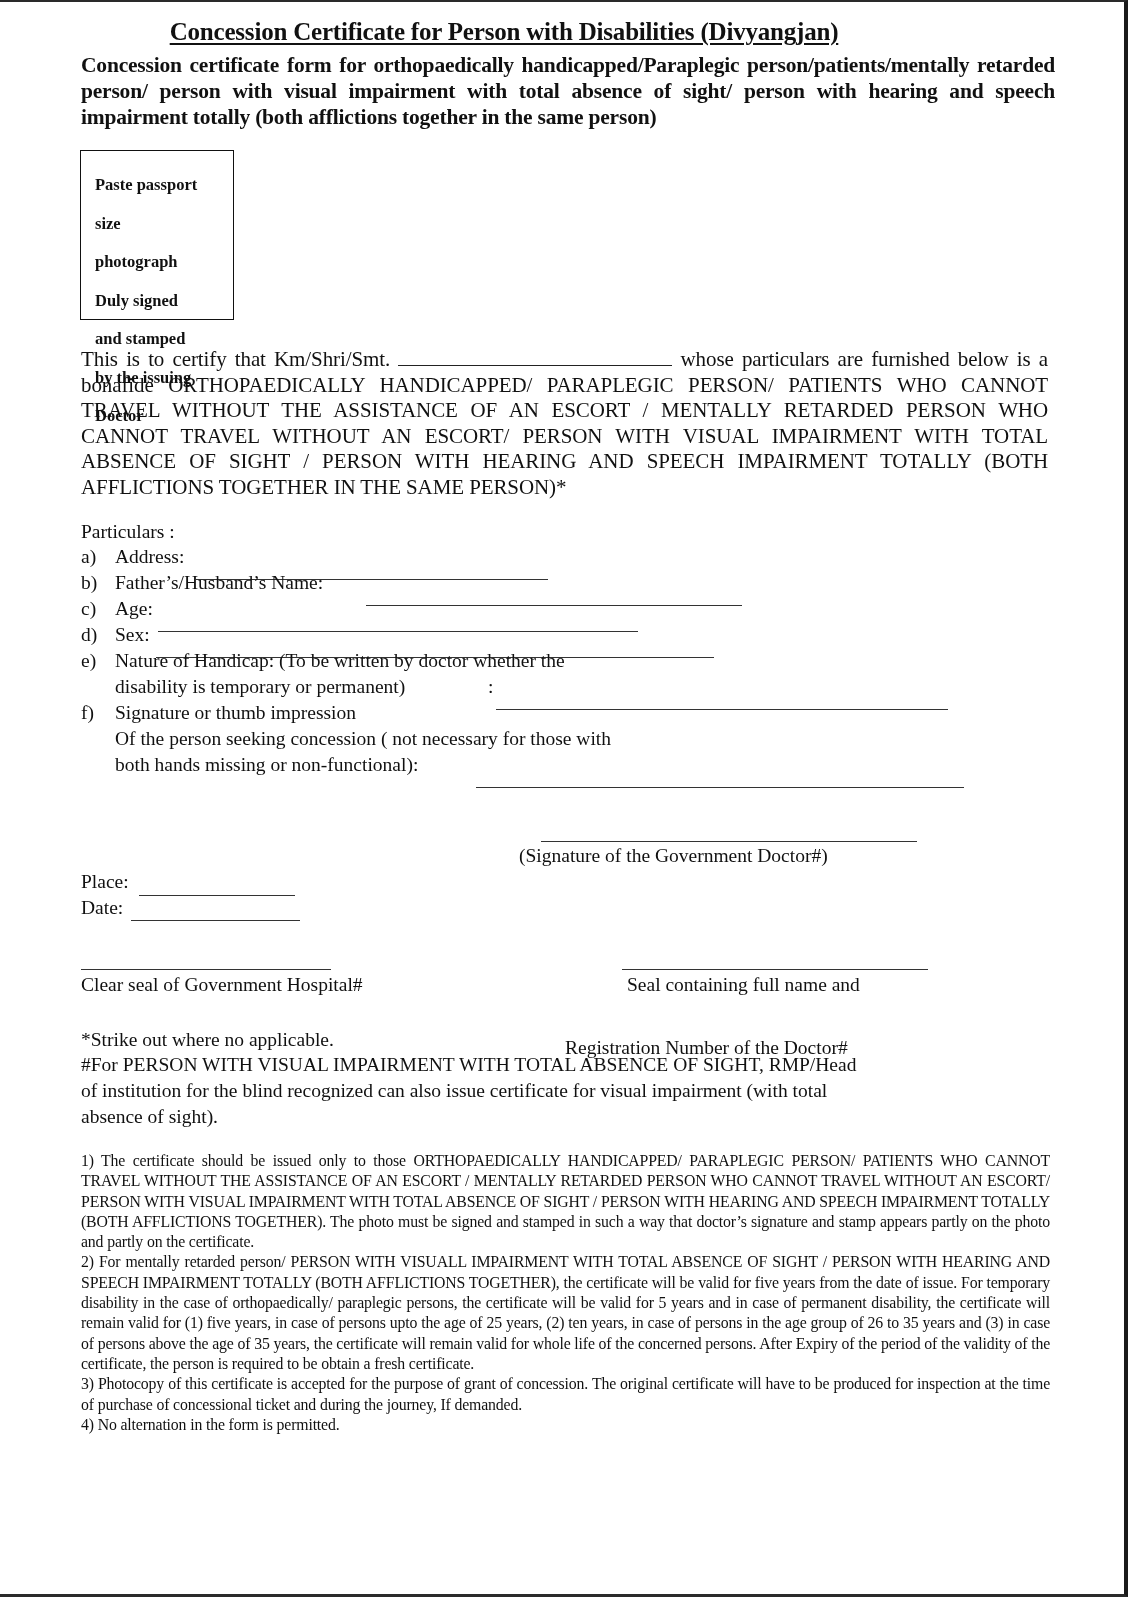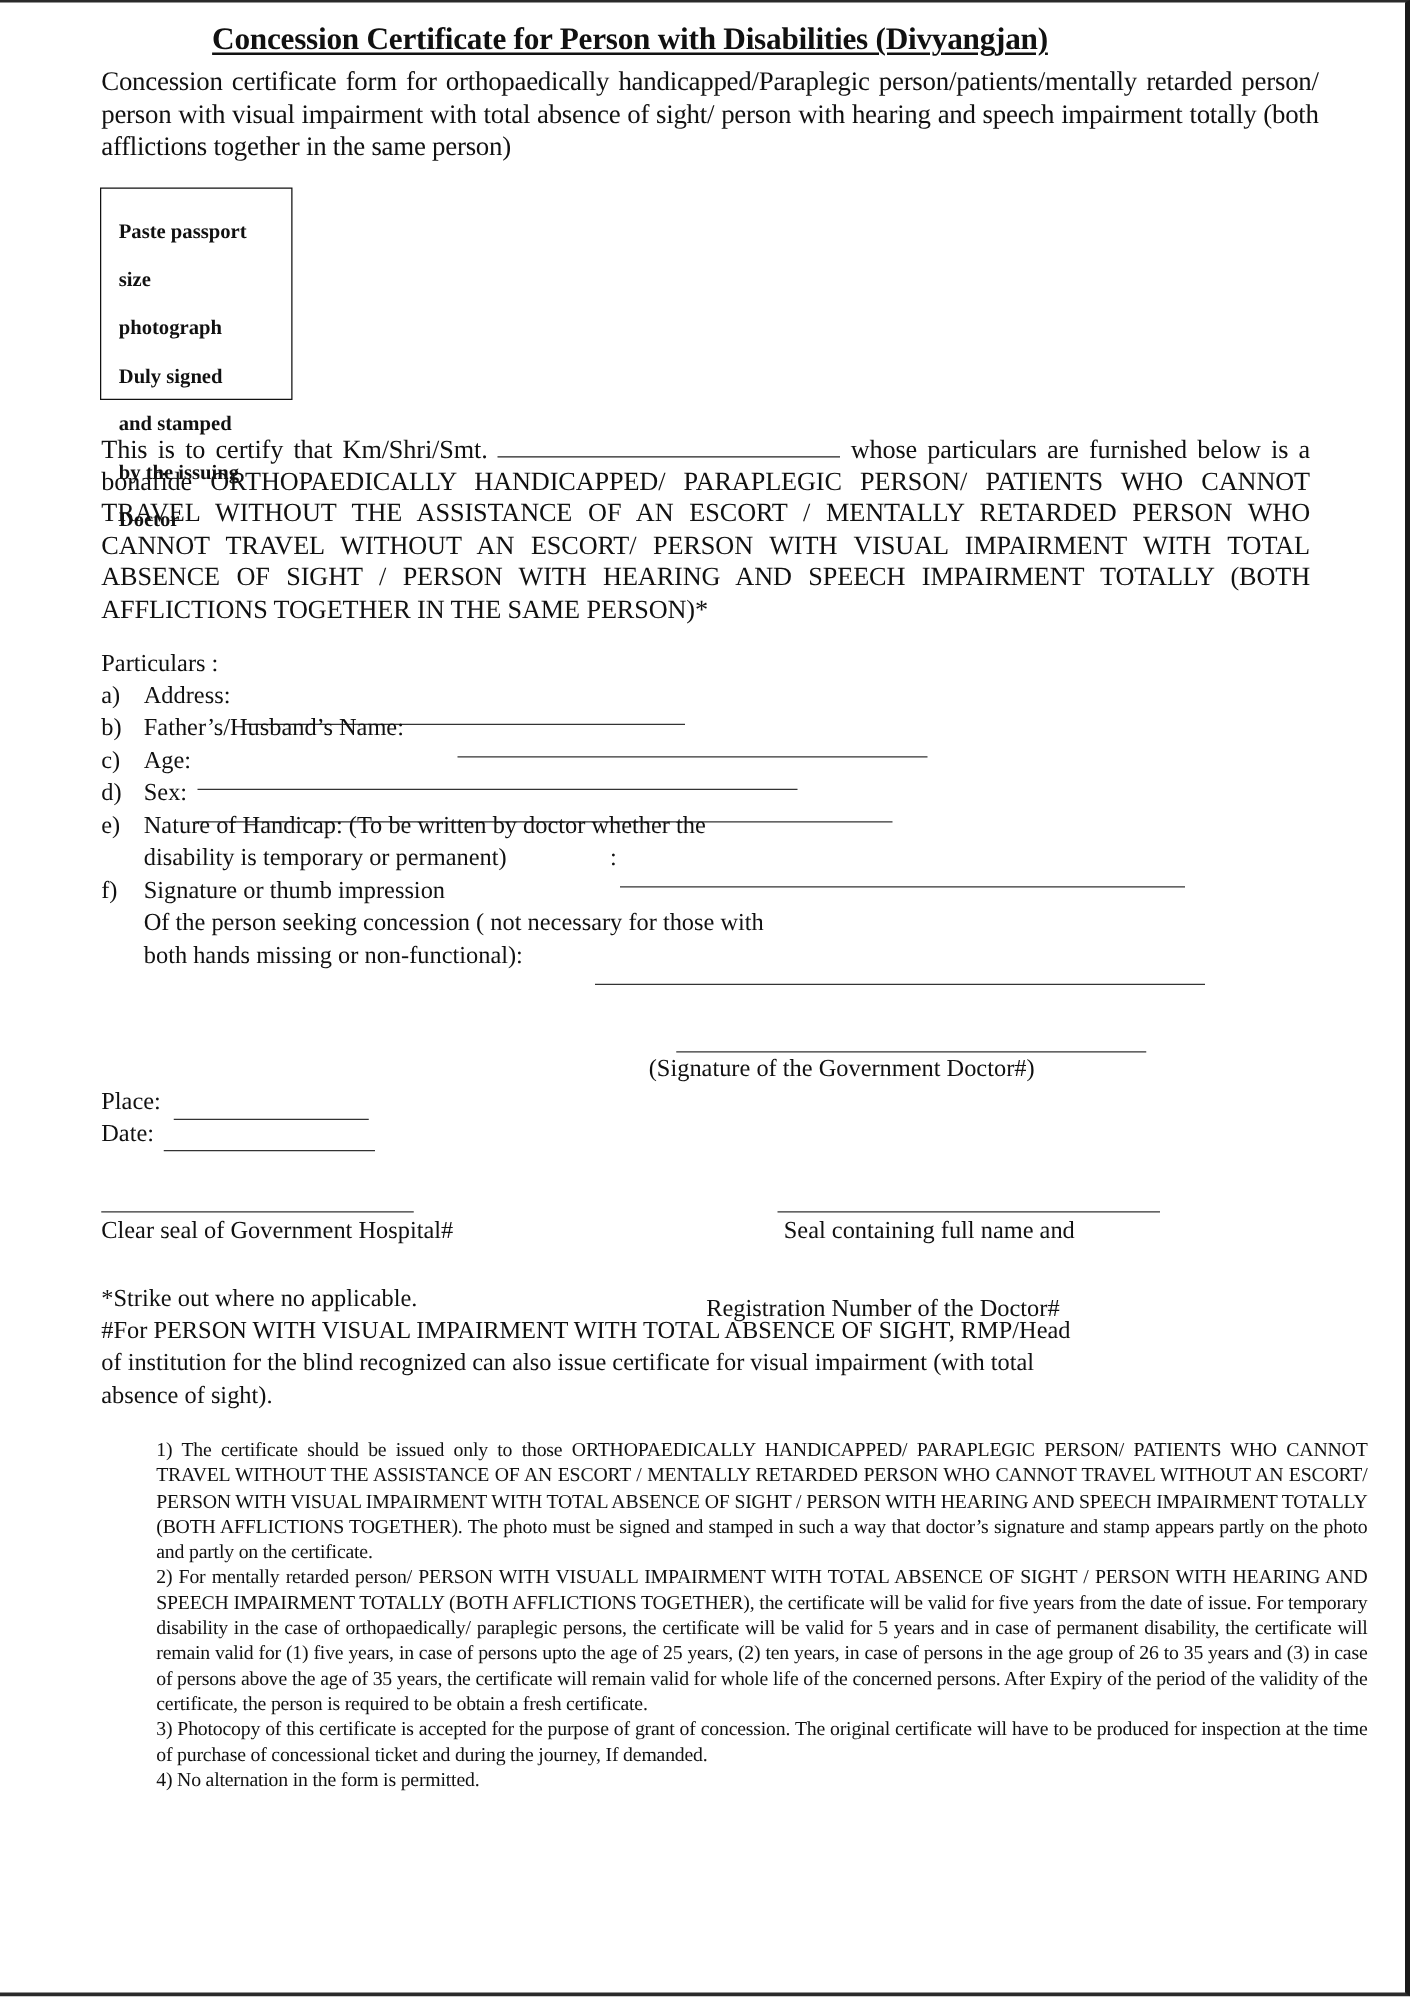--- a/index.html
+++ b/index.html
@@ -6,32 +6,32 @@
   body { width: 1132px; height: 1600px; position: relative; overflow: hidden;
          font-family: "Liberation Serif", "DejaVu Serif", serif; color: #111; }
   .frame { position: absolute; left: 0; top: 0; width: 1128px; height: 1597px;
            border-top: 2px solid #2a2a2a; border-right: 4px solid #1a1a1a;
            border-bottom: 3px solid #2a2a2a; box-sizing: border-box; background: #fff; }
   .abs { position: absolute; white-space: nowrap; }
   .title { left: 0; width: 1008px; top: 18px; text-align: center; font-weight: bold;
            font-size: 25px; text-decoration: underline; text-decoration-thickness: 2px;
            text-underline-offset: 3px; letter-spacing: -0.2px; }
   .intro { left: 81px; top: 52px; width: 974px; font-size: 21.5px; line-height: 26px;
-           text-align: justify; white-space: normal; letter-spacing: -0.2px; }
+           text-align: justify; white-space: normal; letter-spacing: -0.2px; font-weight: bold; }
   .photo-box { position: absolute; left: 80px; top: 150px; width: 154px; height: 170px;
                border: 1.5px solid #111; box-sizing: border-box; padding: 6px 0 0 14px;
                font-weight: bold; font-size: 16.5px; line-height: 21.5px; }
   .photo-box span { display: block; margin-top: 17px; }
   .cert { left: 81px; top: 347px; width: 967px; font-size: 21px; line-height: 25.5px;
           white-space: normal; text-align: justify; text-align-last: left; letter-spacing: -0.1px; }
   .blank { display: inline-block; border-bottom: 1.3px solid #222; height: 16px; vertical-align: baseline; }
   .t19 { font-size: 19.5px; line-height: 25.5px; }
   .line { position: absolute; height: 0; border-top: 1.3px solid #333; }
   .notes { left: 81px; top: 1151px; width: 969px; font-size: 15.8px; line-height: 20.3px;
-           white-space: normal; text-align: justify; letter-spacing: -0.15px; margin-left: 44px; }
+           white-space: normal; text-align: justify; letter-spacing: -0.15px; }
   .notes p { margin: 0; }
   .notes p.last-left { text-align-last: left; }
 </style>
 </head>
 <body>
 
 <div class="frame"></div>
 
 <div class="abs title">Concession Certificate for Person with Disabilities (Divyangjan)</div>
 

